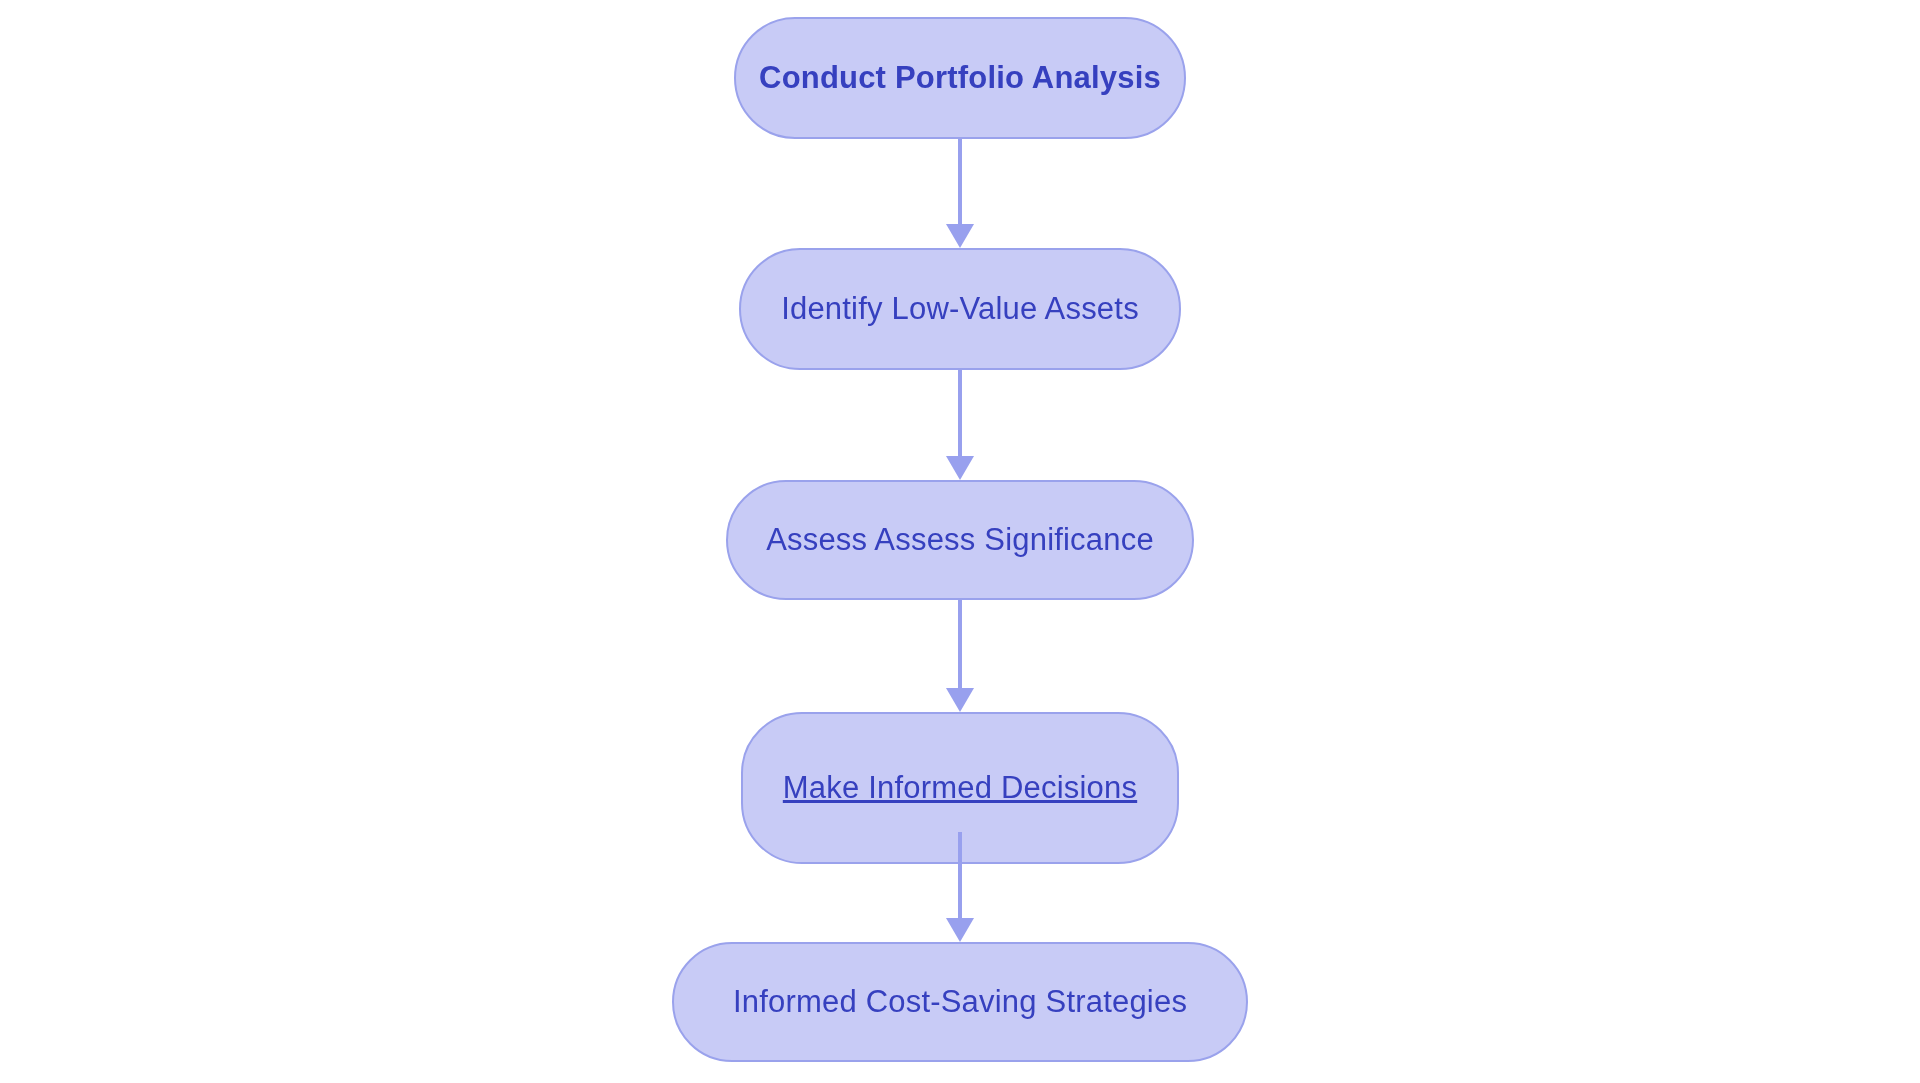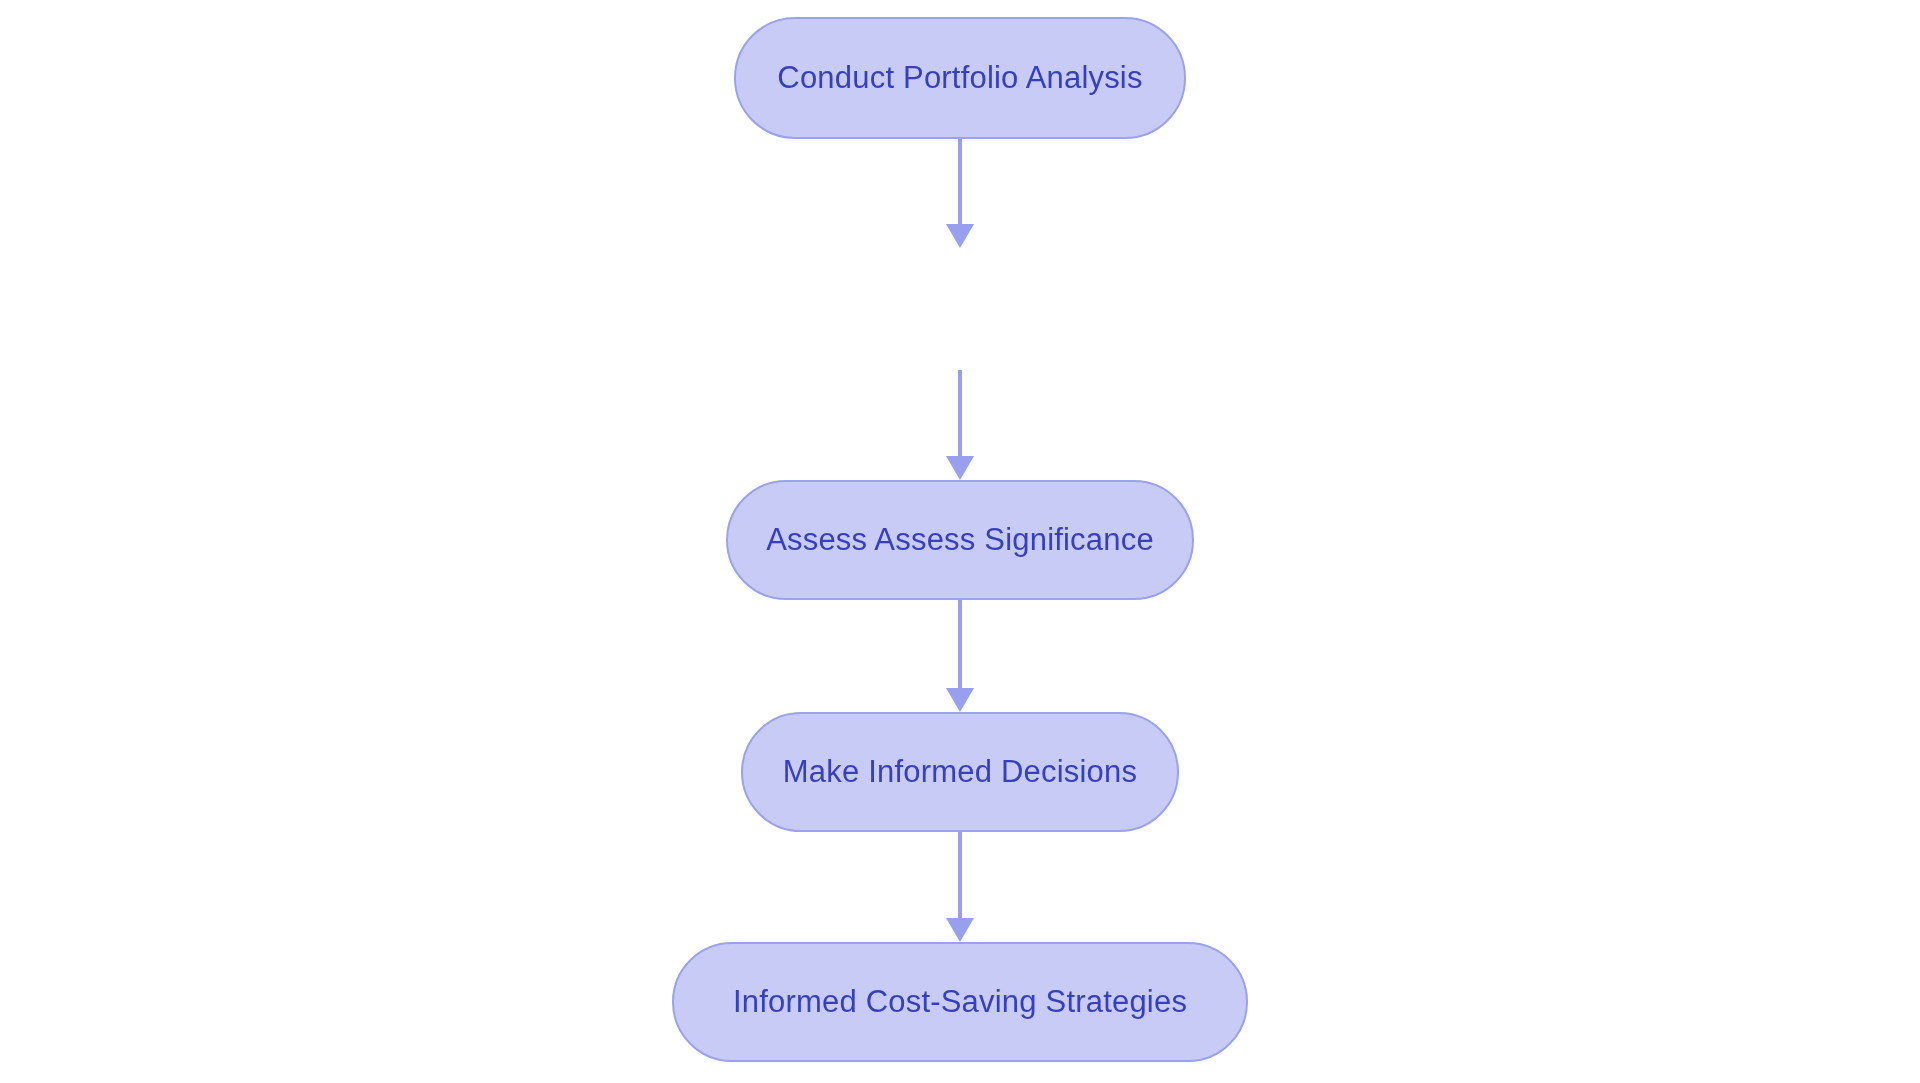--- a/index.html
+++ b/index.html
@@ -25,24 +25,24 @@
     border: 2px solid var(--stroke);
     border-radius: 61px;
     display: flex;
     align-items: center;
     justify-content: center;
     text-align: center;
     color: var(--text);
     font-size: 31px;
     letter-spacing: 0.2px;
   }
-  .node-1 { left: 734px; top: 17px;  width: 452px; height: 122px; }
+  .node-1 { left: 734px; top: 17px;  width: 452px; height: 122px; font-weight: bold; }
   .node-2 { left: 739px; top: 248px; width: 442px; height: 122px; }
   .node-3 { left: 726px; top: 480px; width: 468px; height: 120px; }
-  .node-4 { left: 741px; top: 712px; width: 438px; height: 120px; }
+  .node-4 { left: 741px; top: 712px; width: 438px; height: 152px; text-decoration: underline; }
   .node-5 { left: 672px; top: 942px; width: 576px; height: 120px; }
 
   .flow-arrow {
     position: absolute;
     left: 946px;            
     width: 28px;
     display: flex;
     flex-direction: column;
     align-items: center;
   }
@@ -72,20 +72,23 @@
 
   <div class="flow-node node-1">
     <span>Conduct Portfolio Analysis</span>
   </div>
 
   <div class="flow-arrow arrow-1">
     <span class="arrow-line"></span>
     <span class="arrow-head"></span>
   </div>
 
+  <div class="flow-node node-2">
+    <span>Identify Low-Value Assets</span>
+  </div>
 
   <div class="flow-arrow arrow-2">
     <span class="arrow-line"></span>
     <span class="arrow-head"></span>
   </div>
 
   <div class="flow-node node-3">
     <span>Assess Assess Significance</span>
   </div>
 

